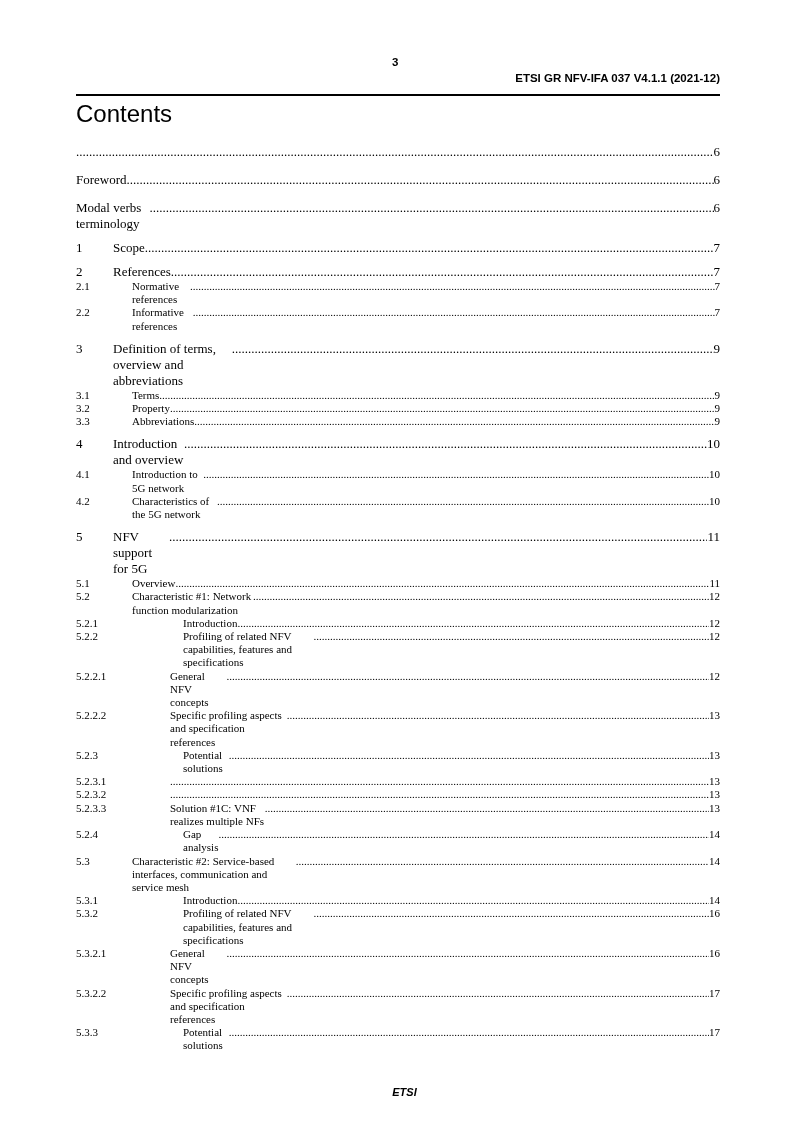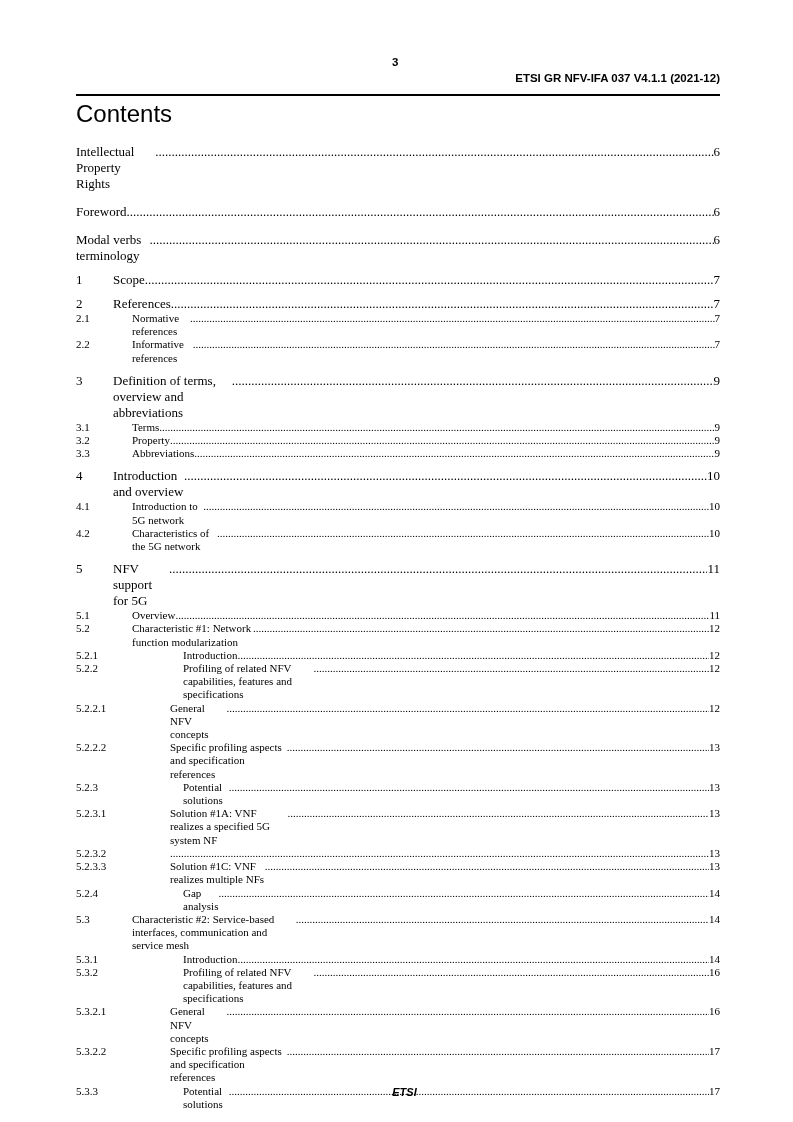--- a/index.html
+++ b/index.html
@@ -33,21 +33,20 @@
 <div class="header">
   <span class="pnum">3</span>
   <span class="docid">ETSI GR NFV-IFA 037 V4.1.1 (2021-12)</span>
 </div>
 <div class="rule"></div>
 <div class="title">Contents</div>
 
 <div class="toc">
 
   <div class="entry lvl0 first">
-    <span class="txt">Intellectual Property Rights</span>
       <span class="leader"></span>
       <span class="pg">6</span>
   </div>
   <div class="entry lvl0">
     <span class="txt">Foreword</span>
       <span class="leader"></span>
       <span class="pg">6</span>
   </div>
   <div class="entry lvl0">
     <span class="txt">Modal verbs terminology</span>
@@ -197,21 +196,20 @@
     <span class="num">5.2.3</span>
       <span class="txt-wrap">
         <span class="txt">Potential solutions</span>
         <span class="leader"></span>
         <span class="pg">13</span>
       </span>
   </div>
   <div class="entry sub lvl4">
     <span class="num">5.2.3.1</span>
       <span class="txt-wrap">
-        <span class="txt">Solution #1A: VNF realizes a specified 5G system NF</span>
         <span class="leader"></span>
         <span class="pg">13</span>
       </span>
   </div>
   <div class="entry sub lvl4">
     <span class="num">5.2.3.2</span>
       <span class="txt-wrap">
         <span class="leader"></span>
         <span class="pg">13</span>
       </span>

